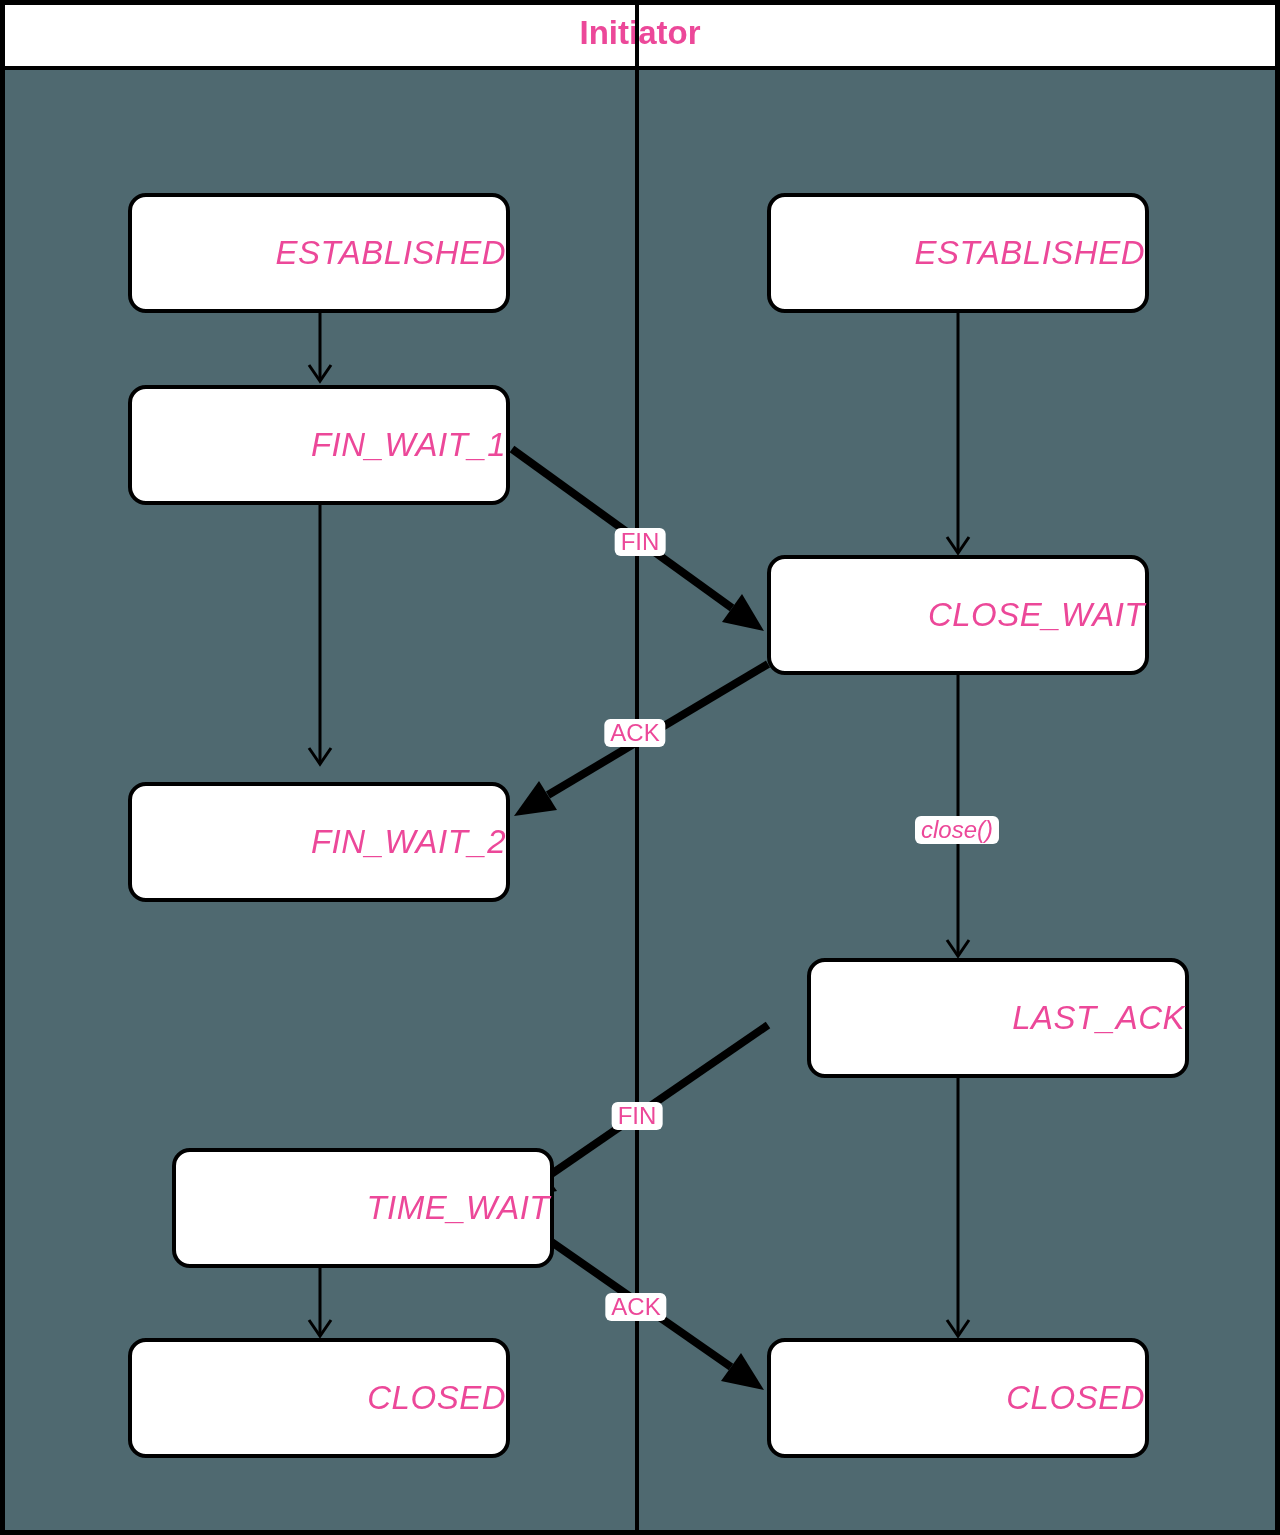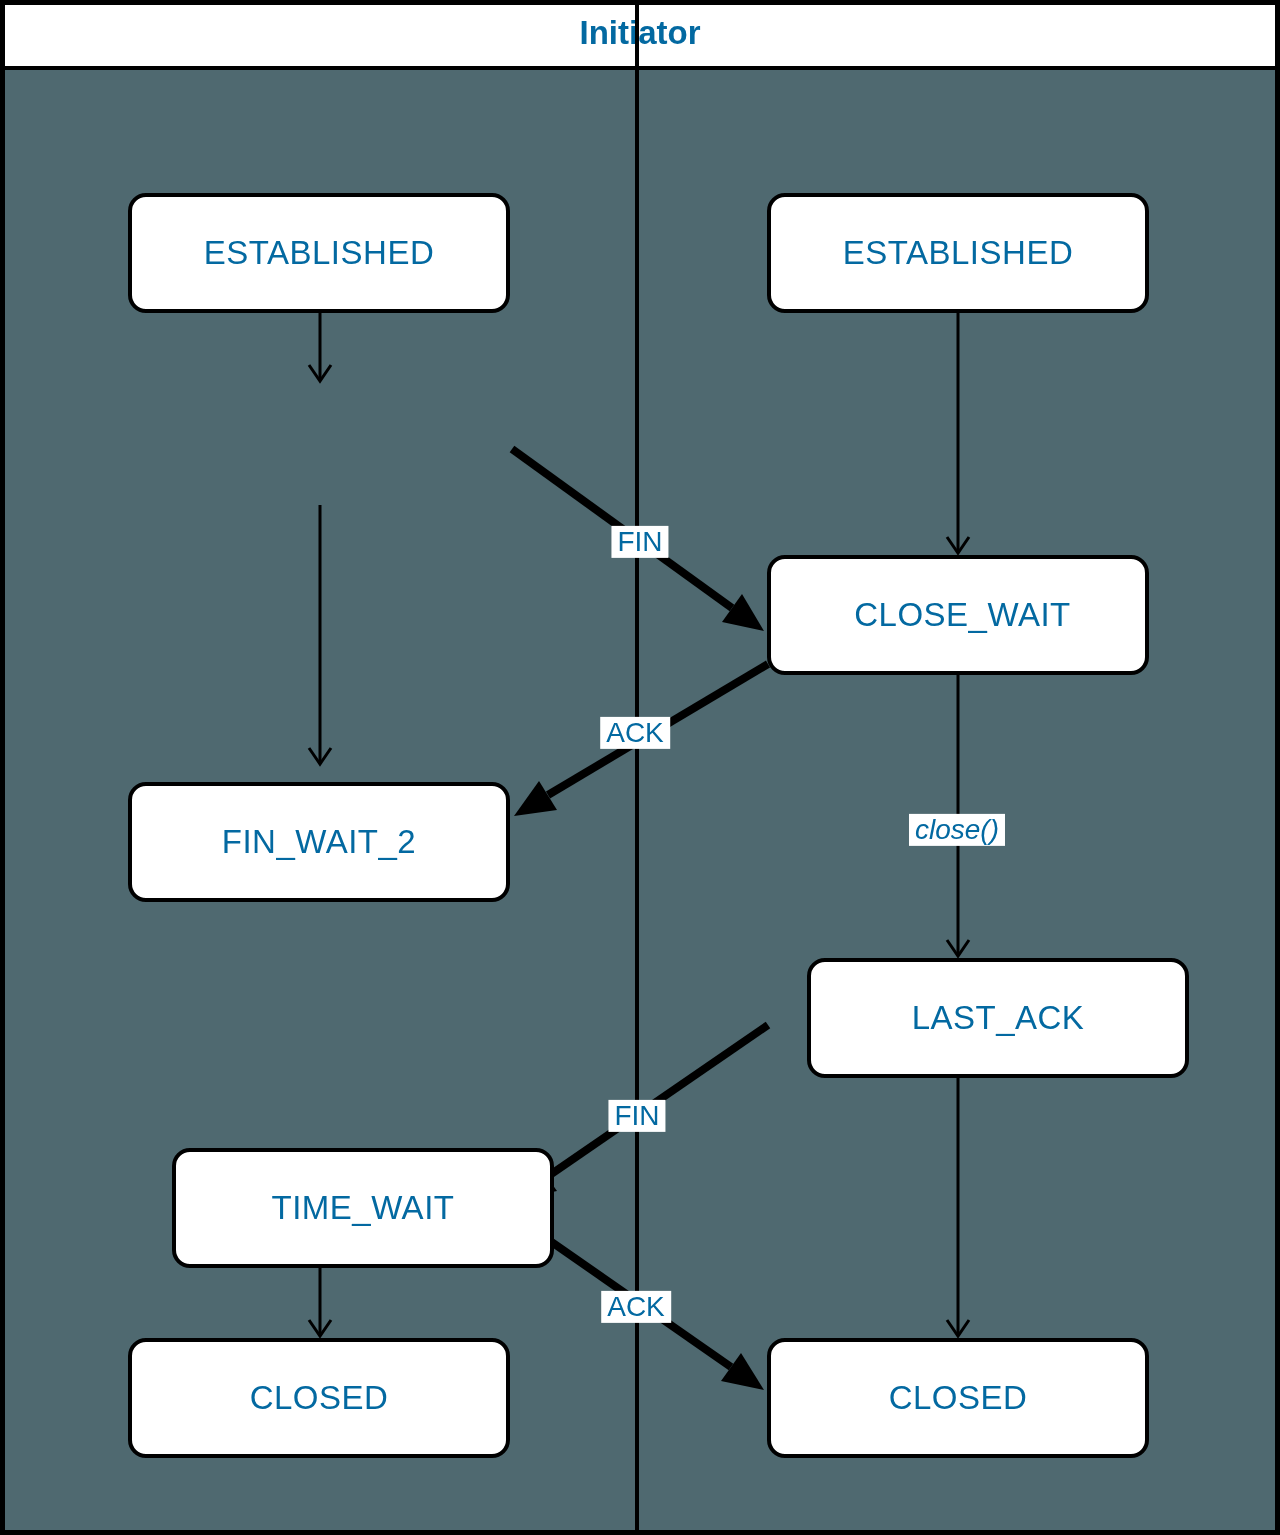--- a/index.html
+++ b/index.html
@@ -2,21 +2,21 @@
 <html><head>
 <meta charset="utf-8">
 <style>
   html, body { margin: 0; padding: 0; background: #2b3438; }
   .canvas {
     position: relative;
     width: 1280px;
     height: 1535px;
     background: #4F6970;
     font-family: "Liberation Sans", sans-serif;
-    color: #0369a1;
+    color: #ec4899;
     overflow: hidden;
   }
   .outer-border {
     position: absolute; inset: 0;
     border: 5px solid #000;
     z-index: 50; pointer-events: none;
   }
   .lane-divider {
     position: absolute; left: 635px; top: 0; width: 4px; height: 100%;
     background: #000; z-index: 6;
@@ -31,38 +31,40 @@
     display: flex; align-items: center; justify-content: center;
     font-size: 33px; font-weight: bold;
   }
   .connector-layer {
     position: absolute; top: 0; left: 0; z-index: 10;
   }
   .state {
     position: absolute; width: 382px; height: 120px;
     background: #fff; border: 4px solid #000; border-radius: 18px;
     box-sizing: border-box;
-    display: flex; align-items: center; justify-content: center;
+    display: flex; align-items: center; justify-content: flex-end;
     font-size: 33px; letter-spacing: 0.5px;
     z-index: 20;
+    font-style: italic;
   }
   .st-est-i    { left: 128px; top: 193px; }
   .st-fw1      { left: 128px; top: 385px; }
   .st-fw2      { left: 128px; top: 766px; margin-top: 16px; }
   .st-tw       { left: 128px; top: 1148px; margin-left: 44px; }
   .st-closed-i { left: 128px; top: 1338px; }
   .st-est-r    { left: 767px; top: 193px; }
   .st-cw       { left: 767px; top: 555px; padding-left: 9px; }
   .st-la       { left: 767px; top: 958px; margin-left: 40px; }
   .st-closed-r { left: 767px; top: 1338px; }
   .edge-label {
     position: absolute; transform: translate(-50%, -50%);
-    background: #fff; font-size: 28px; line-height: 1.08;
+    background: #fff; font-size: 24px; line-height: 1.08;
     padding: 1px 6px; white-space: nowrap;
     z-index: 30;
+    border-radius: 6px;
   }
   .lbl-fin1  { left: 640px; top: 542px; }
   .lbl-ack1  { left: 635px; top: 733px; }
   .lbl-close { left: 957px; top: 830px; font-style: italic; }
   .lbl-fin2  { left: 637px; top: 1116px; }
   .lbl-ack2  { left: 636px; top: 1307px; }
   .thin  { stroke: #000; stroke-width: 3; fill: none; }
   .thick { stroke: #000; stroke-width: 8; fill: none; }
   .head  { fill: #000; stroke: none; }
 </style>
@@ -120,20 +122,23 @@
     </g>
     <g>
       <line class="thick" x1="510" y1="1213" x2="731" y2="1367"></line>
       <polygon class="head" points="764,1390 721,1381 741,1353"></polygon>
     </g>
   </svg>
 
   <div class="state st-est-i">
     <span>ESTABLISHED</span>
   </div>
+  <div class="state st-fw1">
+    <span>FIN_WAIT_1</span>
+  </div>
   <div class="state st-fw2">
     <span>FIN_WAIT_2</span>
   </div>
   <div class="state st-tw">
     <span>TIME_WAIT</span>
   </div>
   <div class="state st-closed-i">
     <span>CLOSED</span>
   </div>
 

